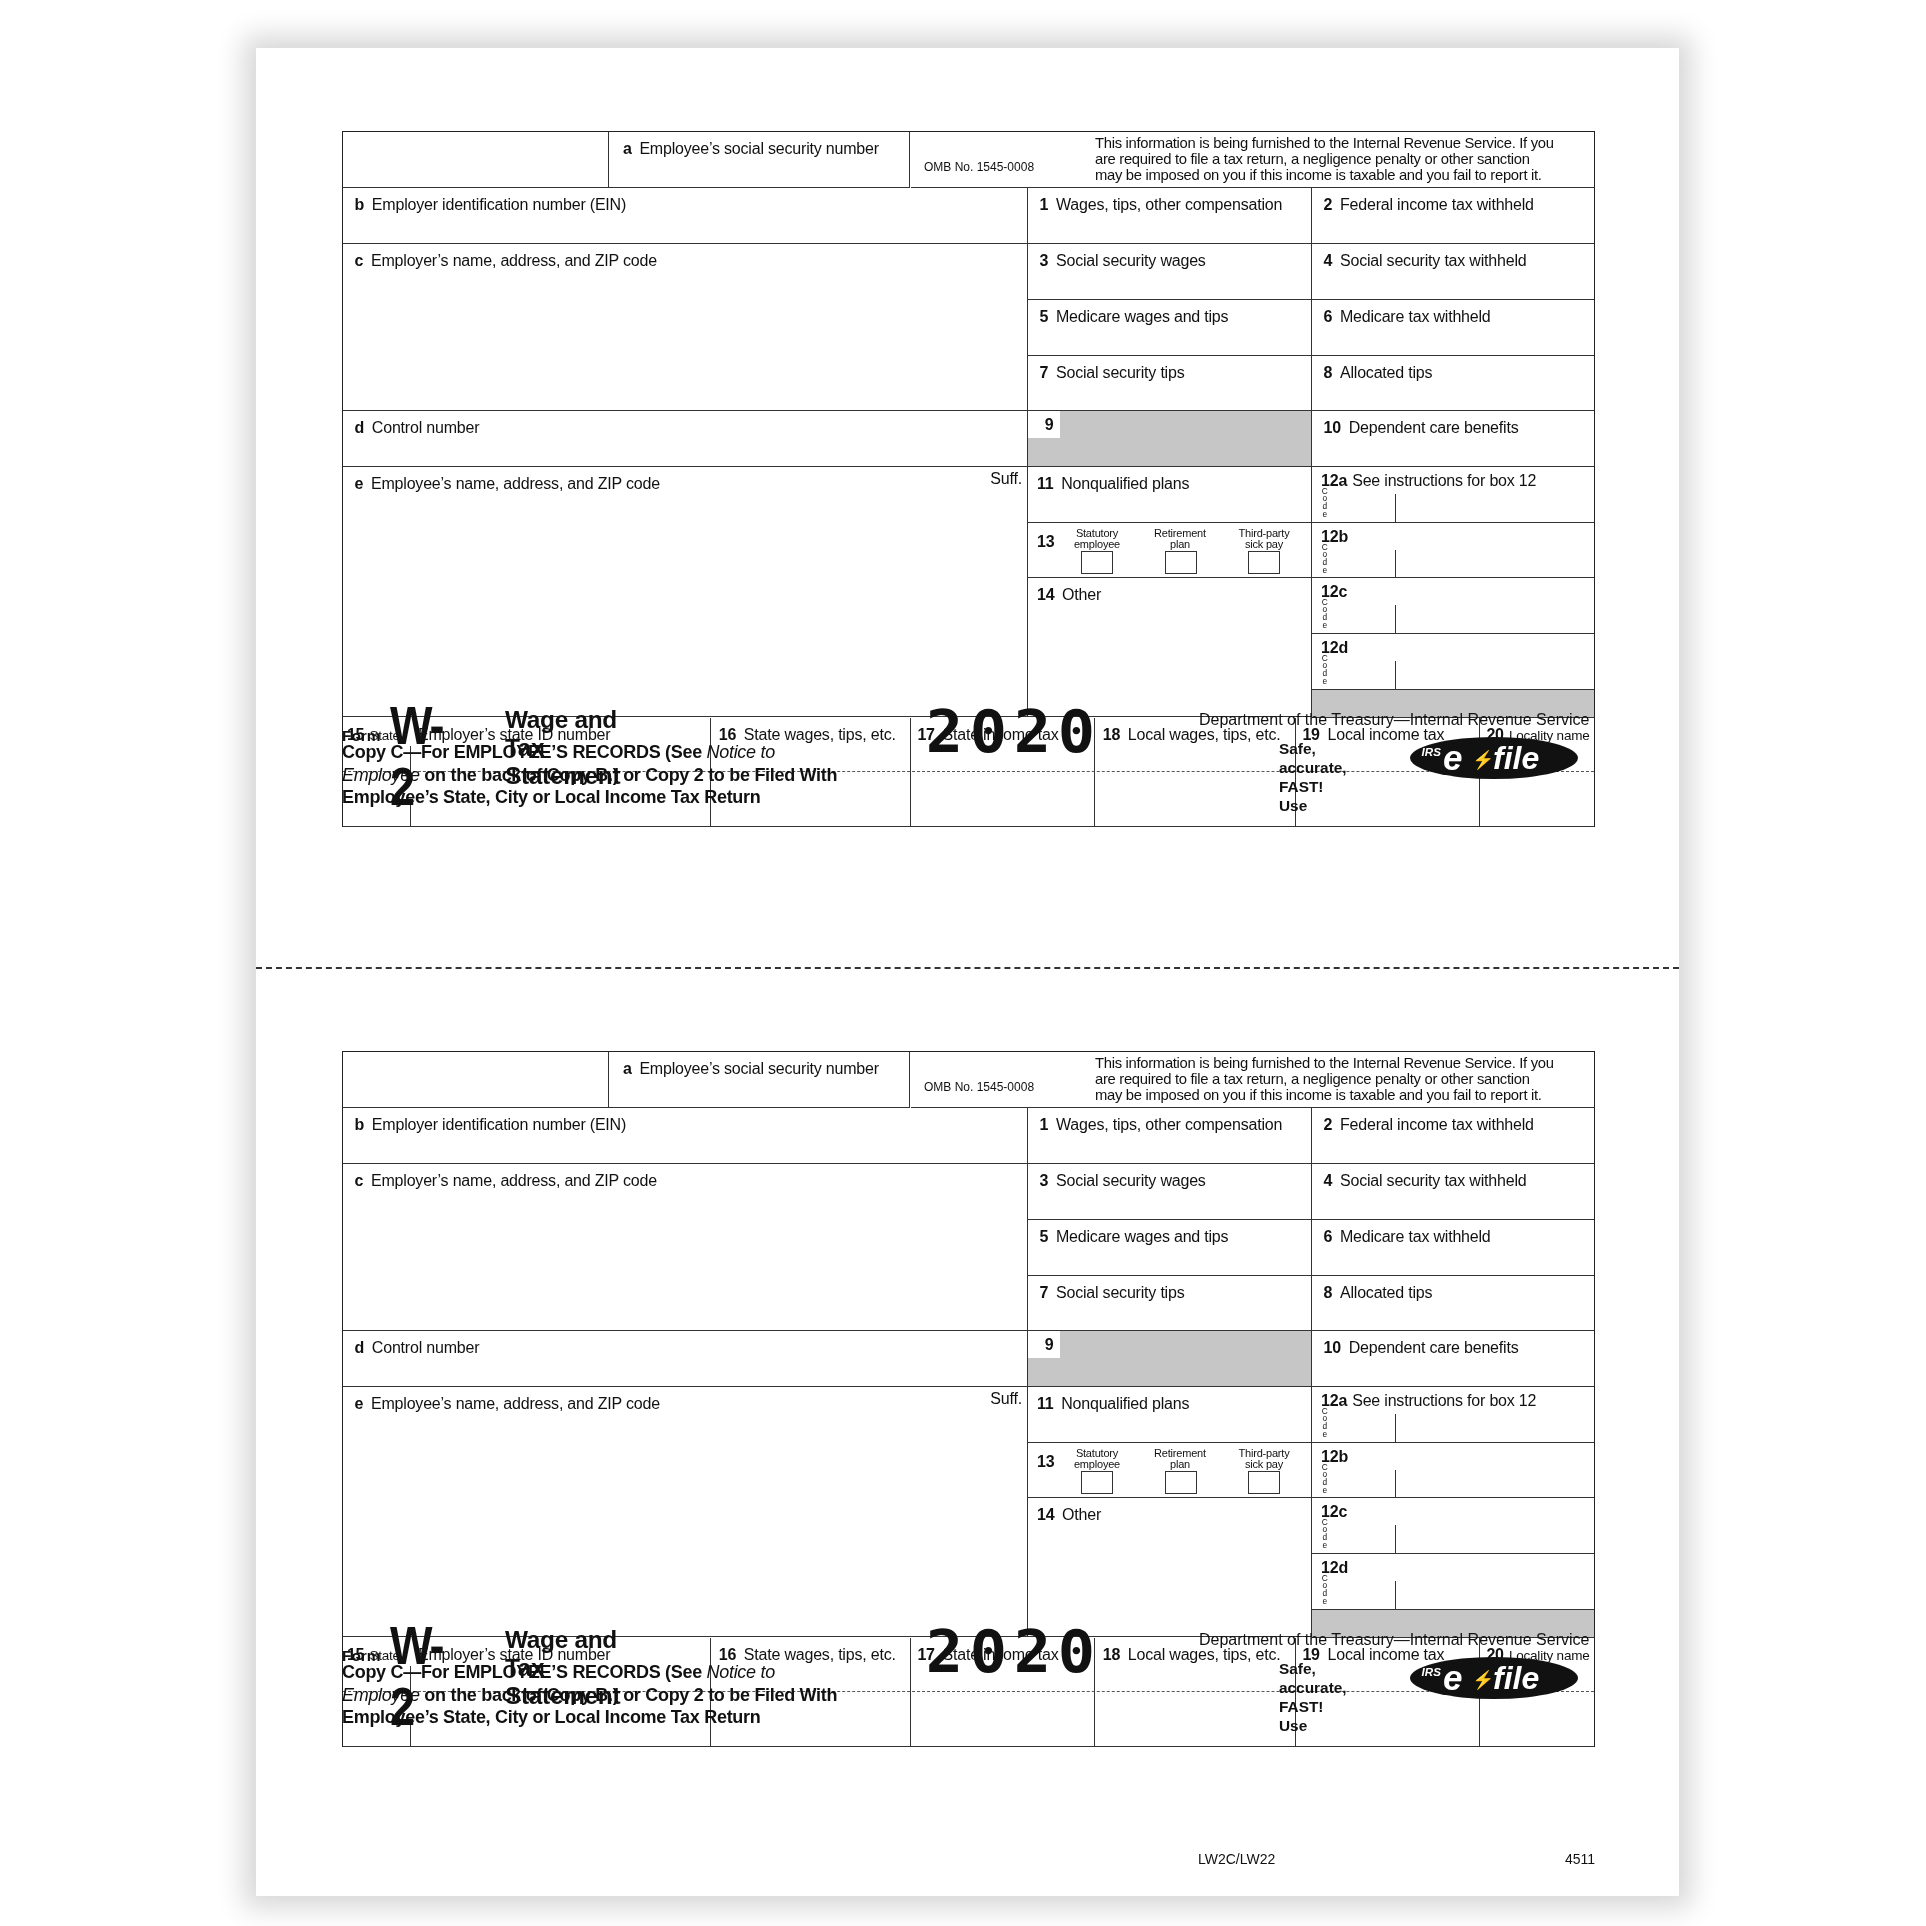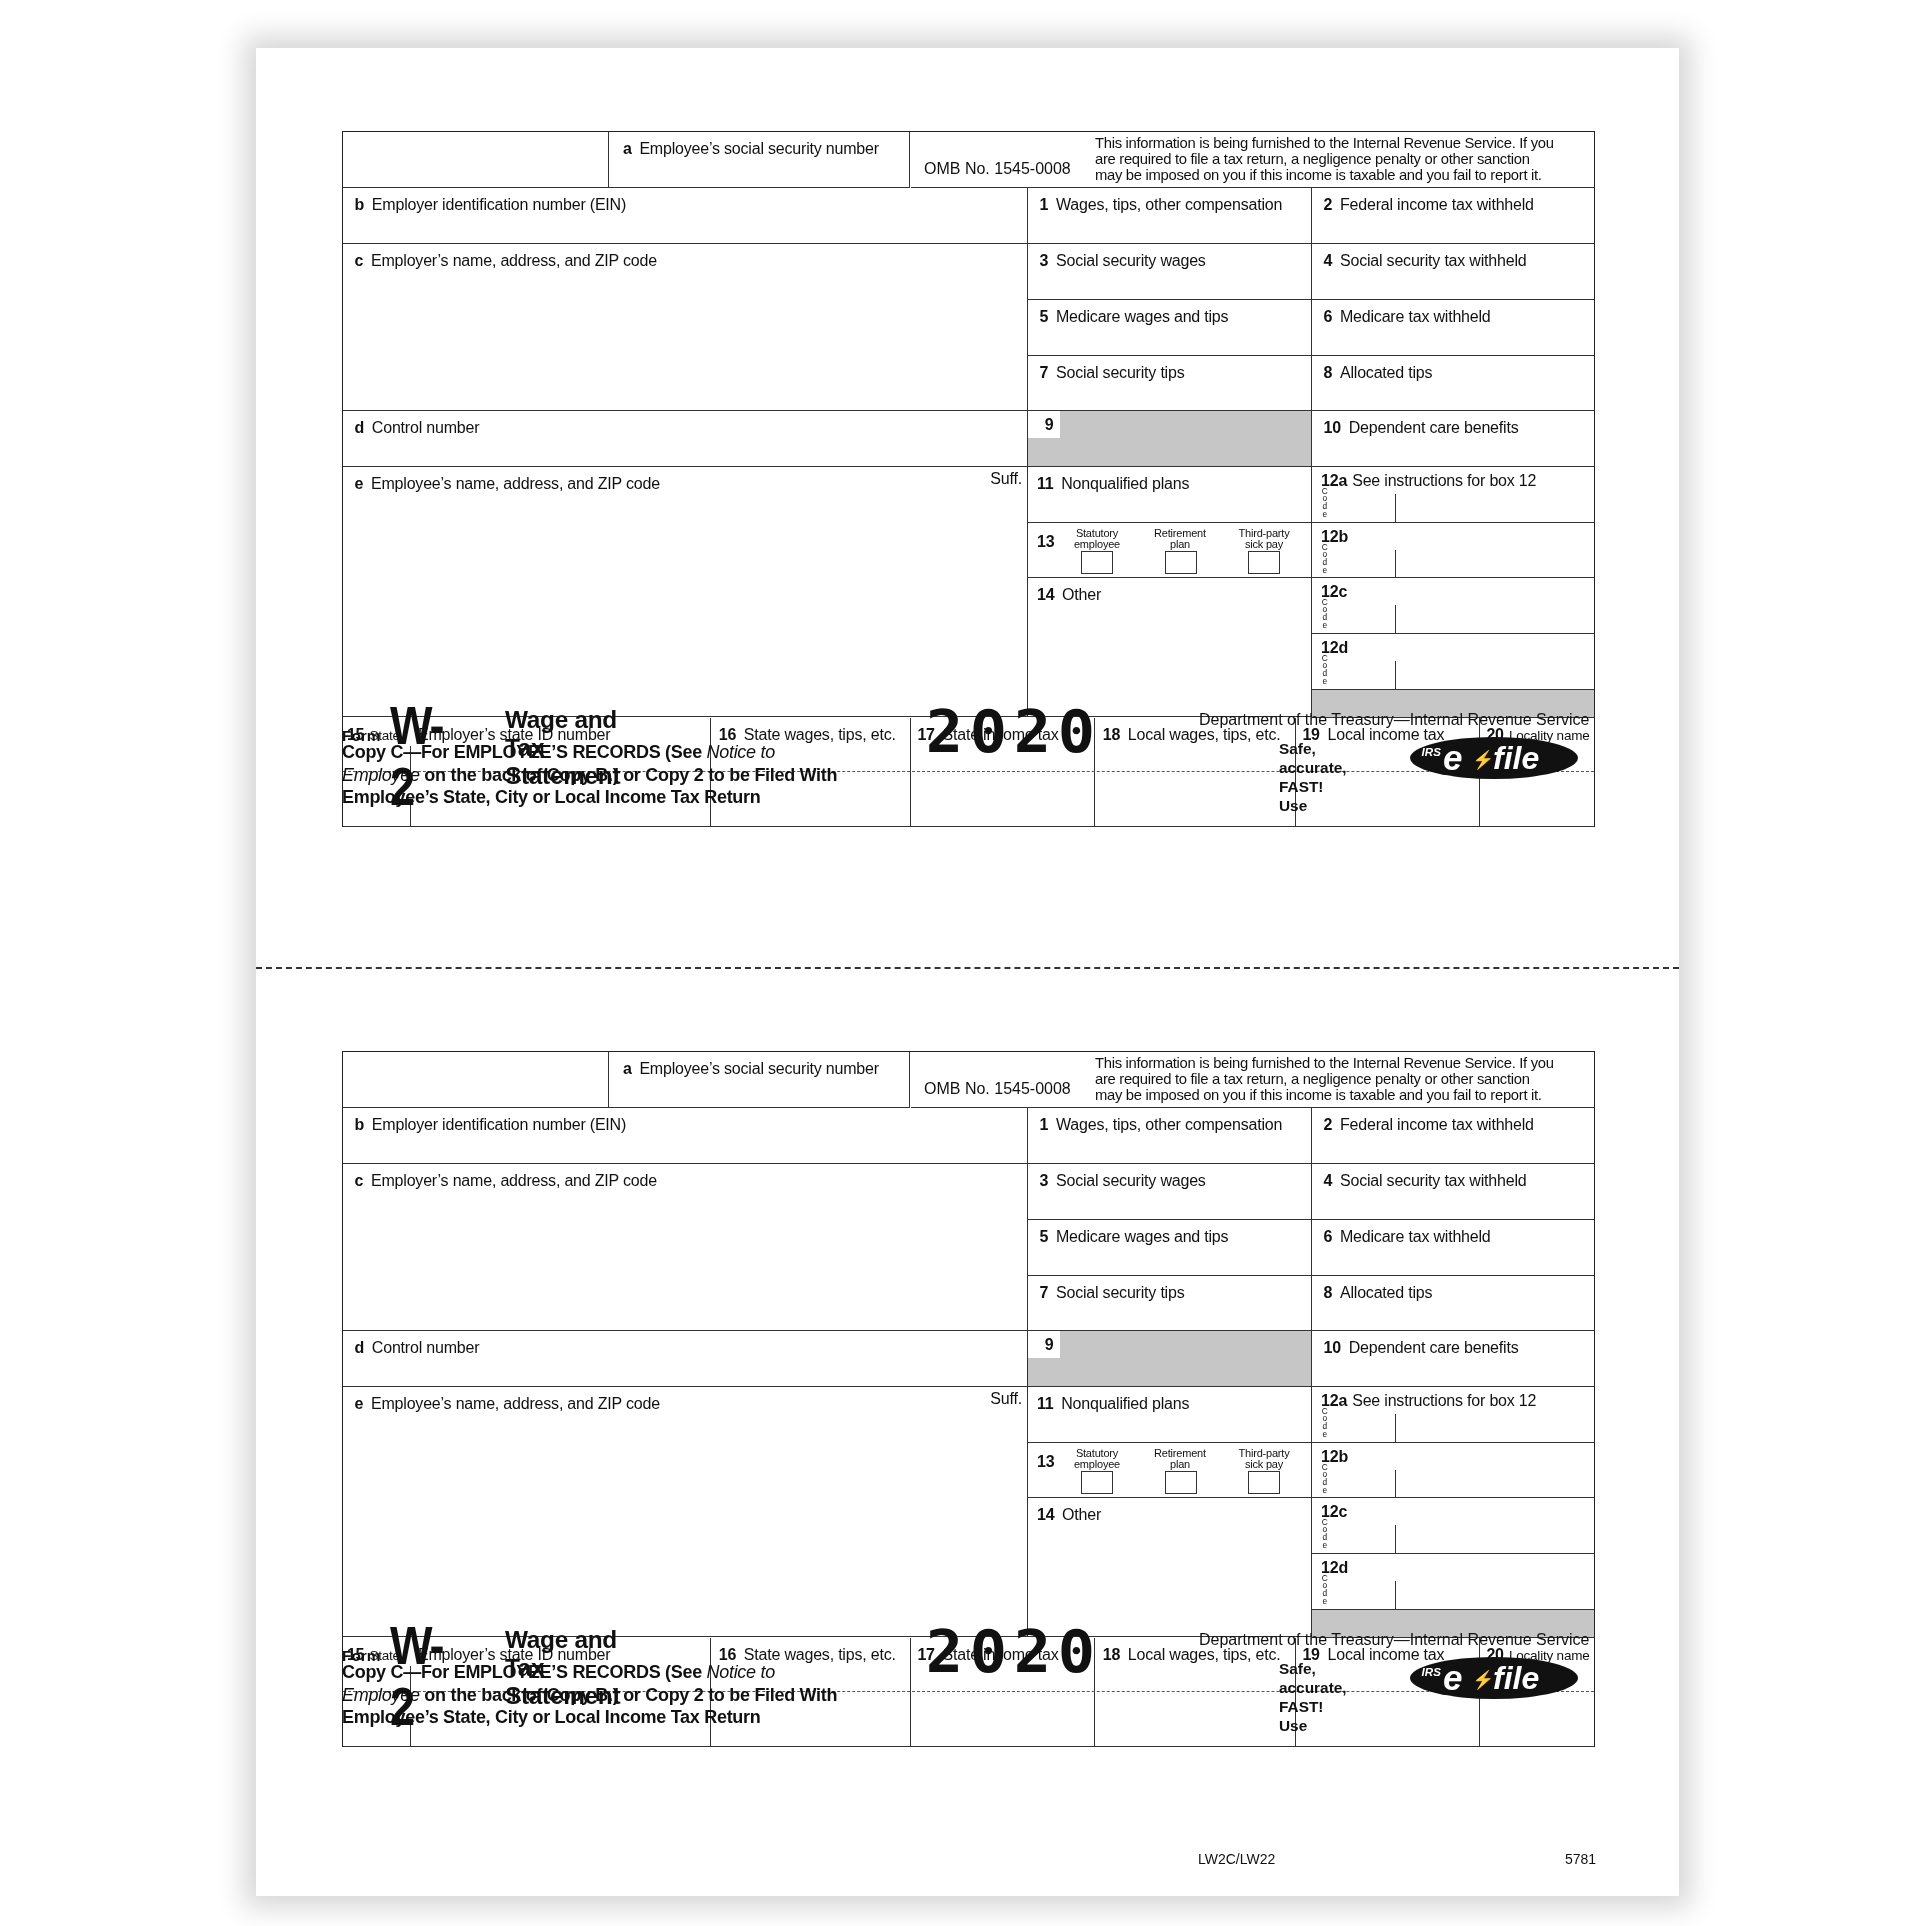--- a/index.html
+++ b/index.html
@@ -5,21 +5,21 @@
   html,body{margin:0;padding:0;}
   body{width:1926px;height:1926px;background:#ffffff;position:relative;overflow:hidden;font-family:"Liberation Sans",sans-serif;color:#111;}
   .paper{position:absolute;left:256px;top:48px;width:1423px;height:1848px;background:#fff;box-shadow:0 0 26px 11.6px rgba(0,0,0,0.16);}
   .copy{position:absolute;left:0;width:1926px;height:912px;}
   .form{position:absolute;left:342px;top:0;width:1253px;height:696px;border:1.9px solid #222;box-sizing:border-box;}
   .cell{position:absolute;box-sizing:border-box;border-right:1.3px solid #333;border-bottom:1.3px solid #333;}
   .lbl{position:absolute;left:11.6px;top:7.7px;font-size:16px;white-space:nowrap;letter-spacing:-0.2px;}
   .lbl b{font-weight:bold;margin-right:7.7px;}
   .gray{background:#c6c6c6;}
   .notice{position:absolute;font-size:14.8px;line-height:16px;letter-spacing:-0.3px;}
-  .omb{position:absolute;font-size:16px;}
+  .omb{position:absolute;font-size:12px;}
   .code{position:absolute;font-size:8.3px;line-height:7.7px;width:7.7px;text-align:center;}
   .vline{position:absolute;width:1.3px;background:#333;}
   .chk{position:absolute;width:32px;height:23px;border:1.3px solid #333;box-sizing:border-box;}
   .tiny{position:absolute;font-size:11px;line-height:11px;text-align:center;letter-spacing:-0.2px;}
   .dash{position:absolute;height:0;border-top:1.3px dashed #555;}
   .footer{position:absolute;}
   .formword{position:absolute;font-size:15.4px;font-weight:bold;}
   .w2{position:absolute;font-size:53px;font-weight:900;letter-spacing:-2.6px;transform:scaleX(0.85);transform-origin:left;}
   .wts{position:absolute;font-size:24.4px;font-weight:bold;letter-spacing:-0.3px;}
   .copytext{position:absolute;font-size:18px;font-weight:bold;line-height:22.5px;letter-spacing:-0.3px;}
@@ -384,14 +384,14 @@
     <div class="efile" style="left: 1410px; top: 606px;">
       <span class="irs">IRS</span>
       <span class="e">e</span>
       <span class="bolt">⚡</span>
       <span class="file">file</span>
     </div>
   </div>
 </div>
 
 <div class="code2" style="left:1198px;top:1851px;">LW2C/LW22</div>
-<div class="code2" style="left:1565px;top:1851px;">5781</div>
+<div class="code2" style="left:1565px;top:1851px;">4511</div>
 
 
 </body></html>

